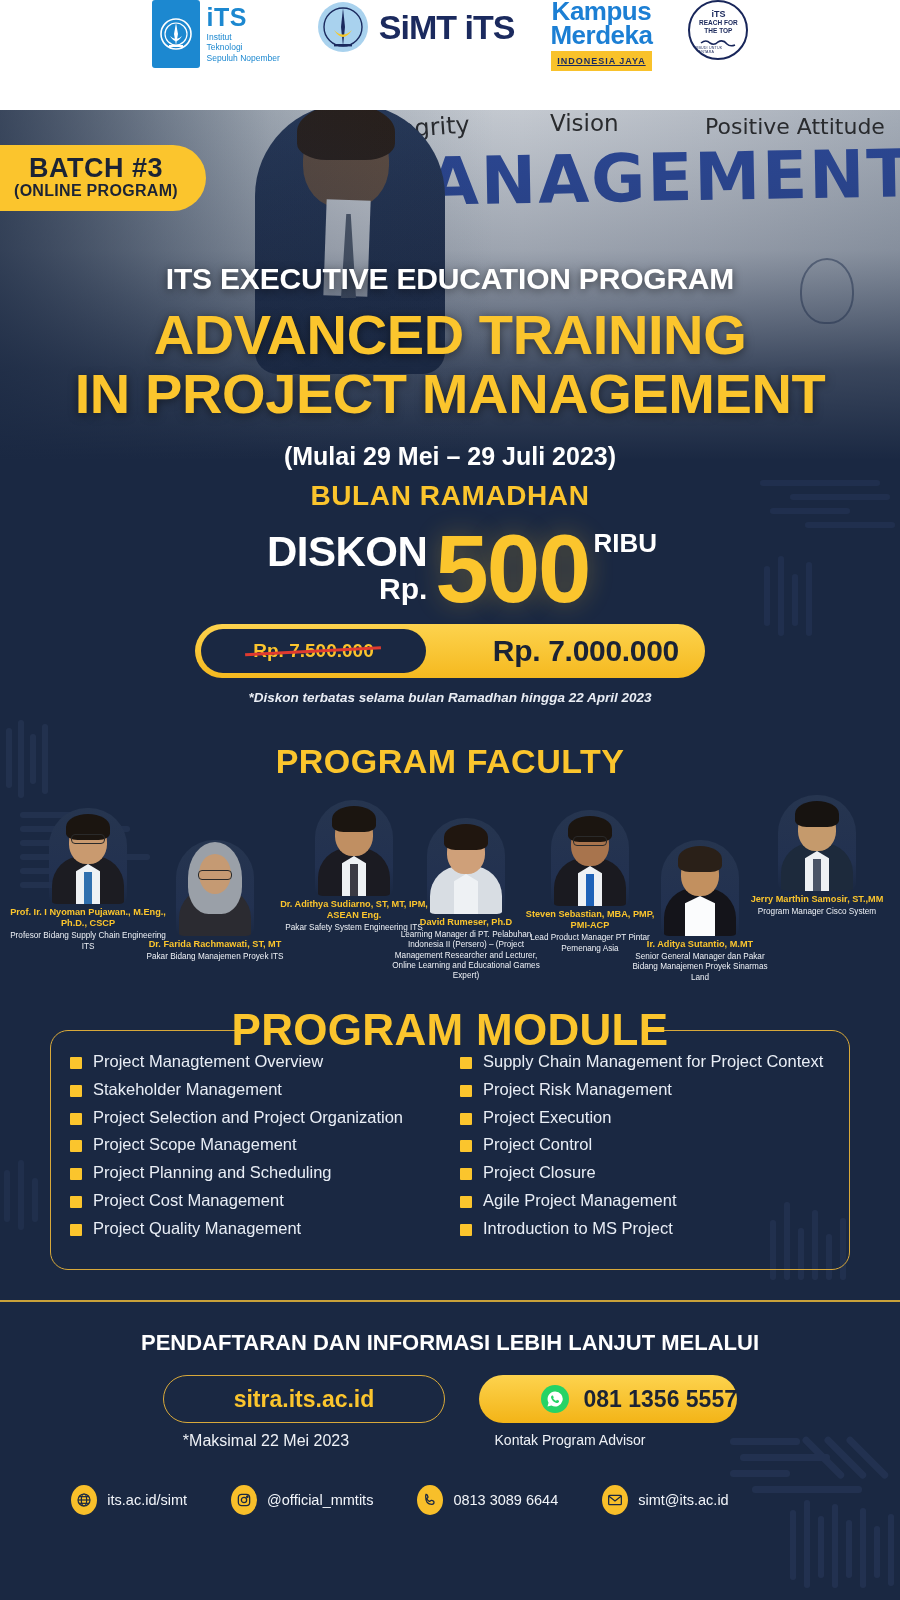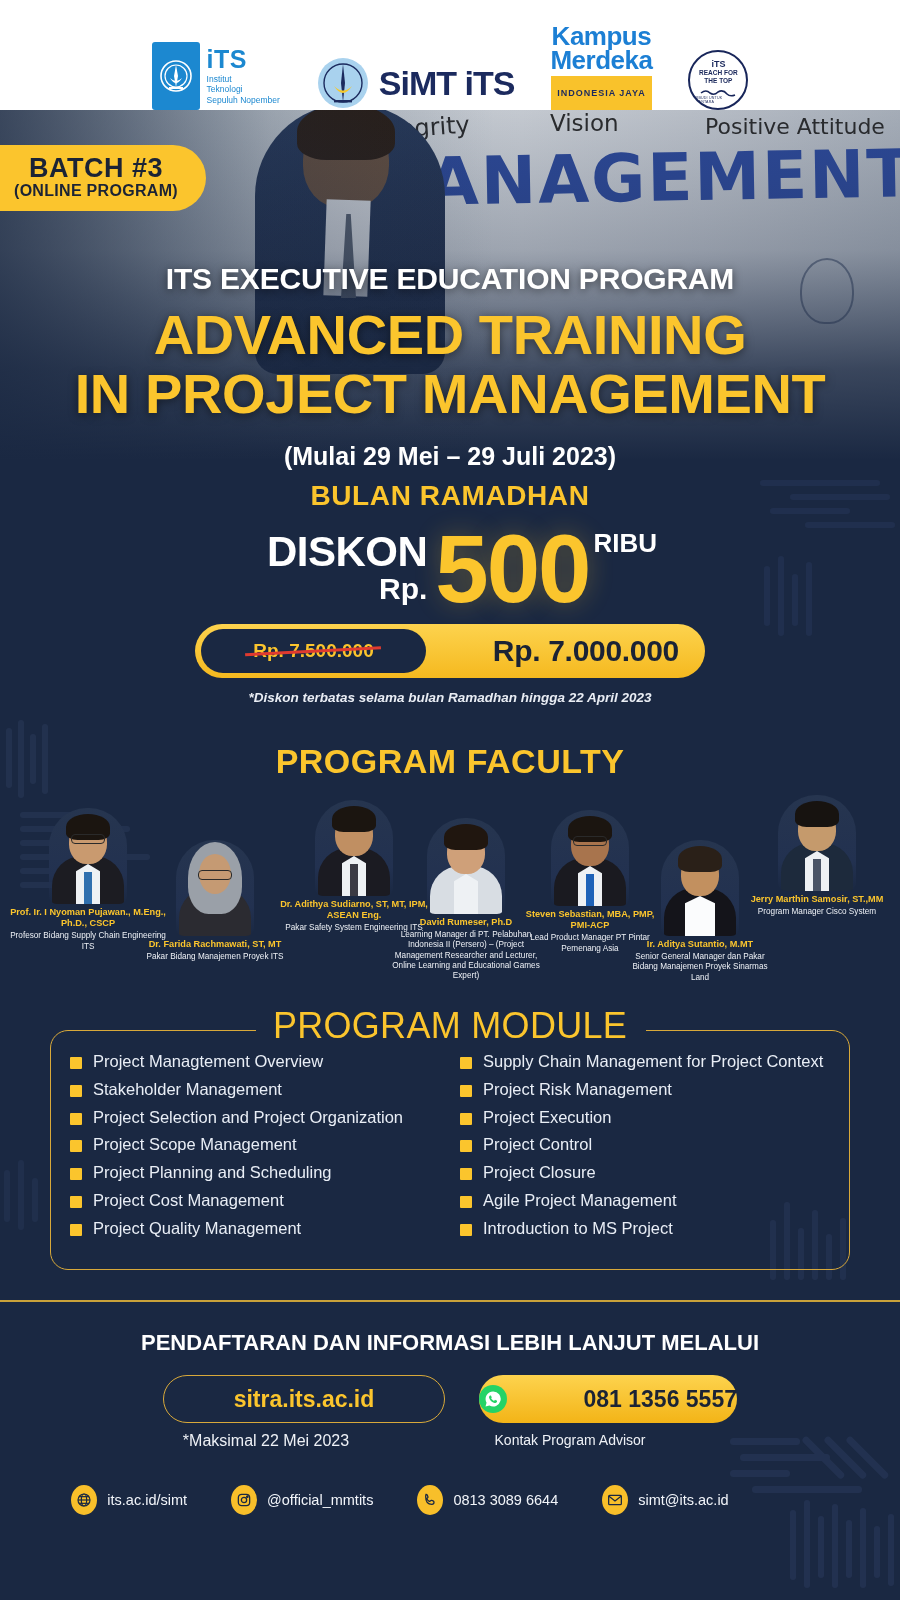--- a/index.html
+++ b/index.html
@@ -11,21 +11,21 @@
     position:relative;
   }
   .poster{ position:relative; width:900px; height:1600px; background:#1a2842; overflow:hidden; }
 
   
   .deco{ position:absolute; pointer-events:none; }
 
   
   .header{
     position:absolute; top:0; left:0; width:900px; height:110px;
-    background:#ffffff; display:flex; align-items:flex-end;
+    background:#ffffff; display:flex; align-items:flex-start;
     justify-content:center; gap:36px; z-index:30;
   }
   .logo-its{ display:flex; align-items:center; gap:7px; }
   .its-shield{
     width:48px; height:68px; background:#1c88d0;
     border-radius:3px 3px 3px 3px; position:relative;
     display:flex; align-items:center; justify-content:center;
   }
   .its-shield svg{ width:40px; height:44px; }
   .its-txt .its-big{
@@ -36,21 +36,21 @@
 
   .logo-simt{ display:flex; align-items:center; gap:9px; }
   .simt-mark{ width:54px; height:54px; }
   .simt-word{ font-size:34px; font-weight:bold; color:#1b2a5e; letter-spacing:-1px; }
 
   .logo-km{ text-align:center; }
   .km-1{ font-size:26px; font-weight:bold; color:#1c7fd4; line-height:.92; letter-spacing:-.5px; }
   .km-2{ font-size:26px; font-weight:bold; color:#1c7fd4; line-height:.92; letter-spacing:-.5px; }
   .km-3{
     background:#f9c22b; color:#1b2a5e; font-size:9px; font-weight:bold;
-    letter-spacing:1px; padding:12px 6px; margin-top:3px; display:inline-block;
+    letter-spacing:1px; padding:5px 6px; margin-top:3px; display:inline-block;text-decoration:underline;
   }
   .logo-reach{
     width:60px; height:60px; border-radius:50%;
     border:2.5px solid #18265a; background:#fff;
     display:flex; flex-direction:column; align-items:center; justify-content:center;
     color:#18265a; overflow:hidden; position:relative;
   }
   .reach-top{ font-size:9px; font-weight:bold; line-height:1; }
   .reach-mid{ font-size:6.5px; font-weight:bold; line-height:1.1; text-align:center; }
   .reach-bot{ font-size:3.6px; letter-spacing:.2px; position:absolute; bottom:4px; }
@@ -181,21 +181,21 @@
   .p-tie{ position:absolute; left:50%; transform:translateX(-50%); bottom:0; width:8px; height:32px; }
   .p-glass{ position:absolute; left:50%; transform:translateX(-50%); top:26px; width:34px; height:10px; border:1.6px solid #2a2a2a; border-radius:4px; }
   .p-hijab{ position:absolute; left:50%; transform:translateX(-50%); top:2px; width:54px; height:72px; border-radius:50% 50% 38% 38%; background:#9aa0a8; }
   .p-face-h{ position:absolute; left:50%; transform:translateX(-50%); top:14px; width:32px; height:40px; border-radius:50%; background:#c59a73; }
   .fac .fname{ font-size:9.2px; font-weight:bold; color:#fbc52d; line-height:1.22; }
   .fac .frole{ font-size:8.2px; color:#eef1f6; line-height:1.24; margin-top:2px; }
 
   
   .mod-title{
     position:absolute; top:1005px; left:0; width:900px; text-align:center;
-    font-size:36px; font-weight:normal; color:#fbc52d; letter-spacing:.3px; z-index:18;
+    font-size:44px; font-weight:bold; color:#fbc52d; letter-spacing:.3px; z-index:18;
   }
   .mod-box{
     position:absolute; top:1030px; left:50px; width:800px; height:240px;
     border:1.6px solid #d8a93a; border-radius:18px; z-index:16;
   }
   .mod-box:before, .mod-box:after{
     content:""; position:absolute; top:-2px; height:5px; background:#1a2842;
   }
   .mod-box:before{ left:205px; width:390px; }
   .mod-cols{
@@ -218,21 +218,21 @@
     justify-content:center; gap:34px; z-index:16;
   }
   .btn-site{
     width:282px; height:48px; border:1.8px solid #d8a93a; border-radius:26px;
     display:flex; align-items:center; justify-content:center;
     font-size:23px; font-weight:bold; color:#fbc52d;
   }
   .btn-wa{
     width:258px; height:48px; border-radius:26px;
     background:linear-gradient(180deg,#fdd34e,#f3b417);
-    display:flex; align-items:center; justify-content:space-between; gap:15px;
+    display:flex; align-items:center; justify-content:flex-end; gap:15px;
     font-size:23px; font-weight:bold; color:#1b2335;
   }
   .wa-ic{ width:28px; height:28px; border-radius:50%; background:#25d366; display:flex; align-items:center; justify-content:center; }
   .wa-ic svg{ width:18px; height:18px; fill:#fff; }
   .reg-subs{
     position:absolute; top:1432px; left:0; width:824px; display:flex;
     justify-content:center; gap:34px; z-index:16;
   }
   .sub1{ width:282px; text-align:center; font-size:16px; color:#eef1f6; }
   .sub2{ width:258px; text-align:center; font-size:14px; color:#eef1f6; }

